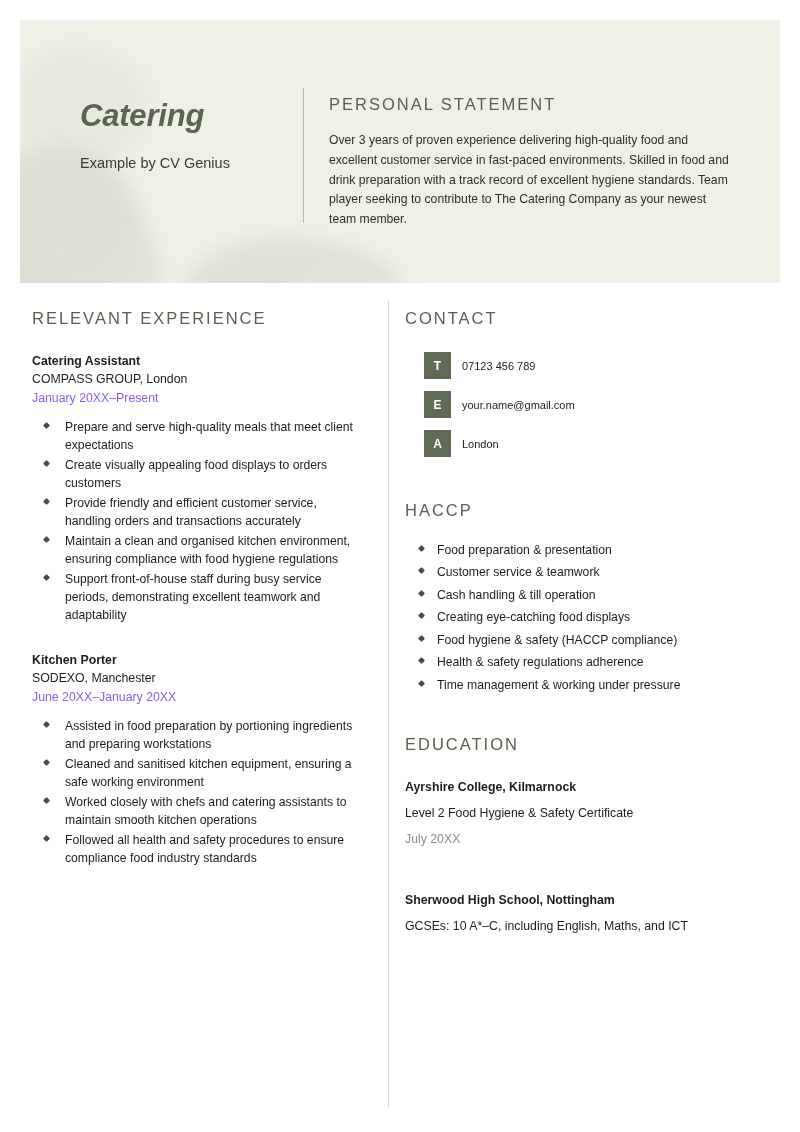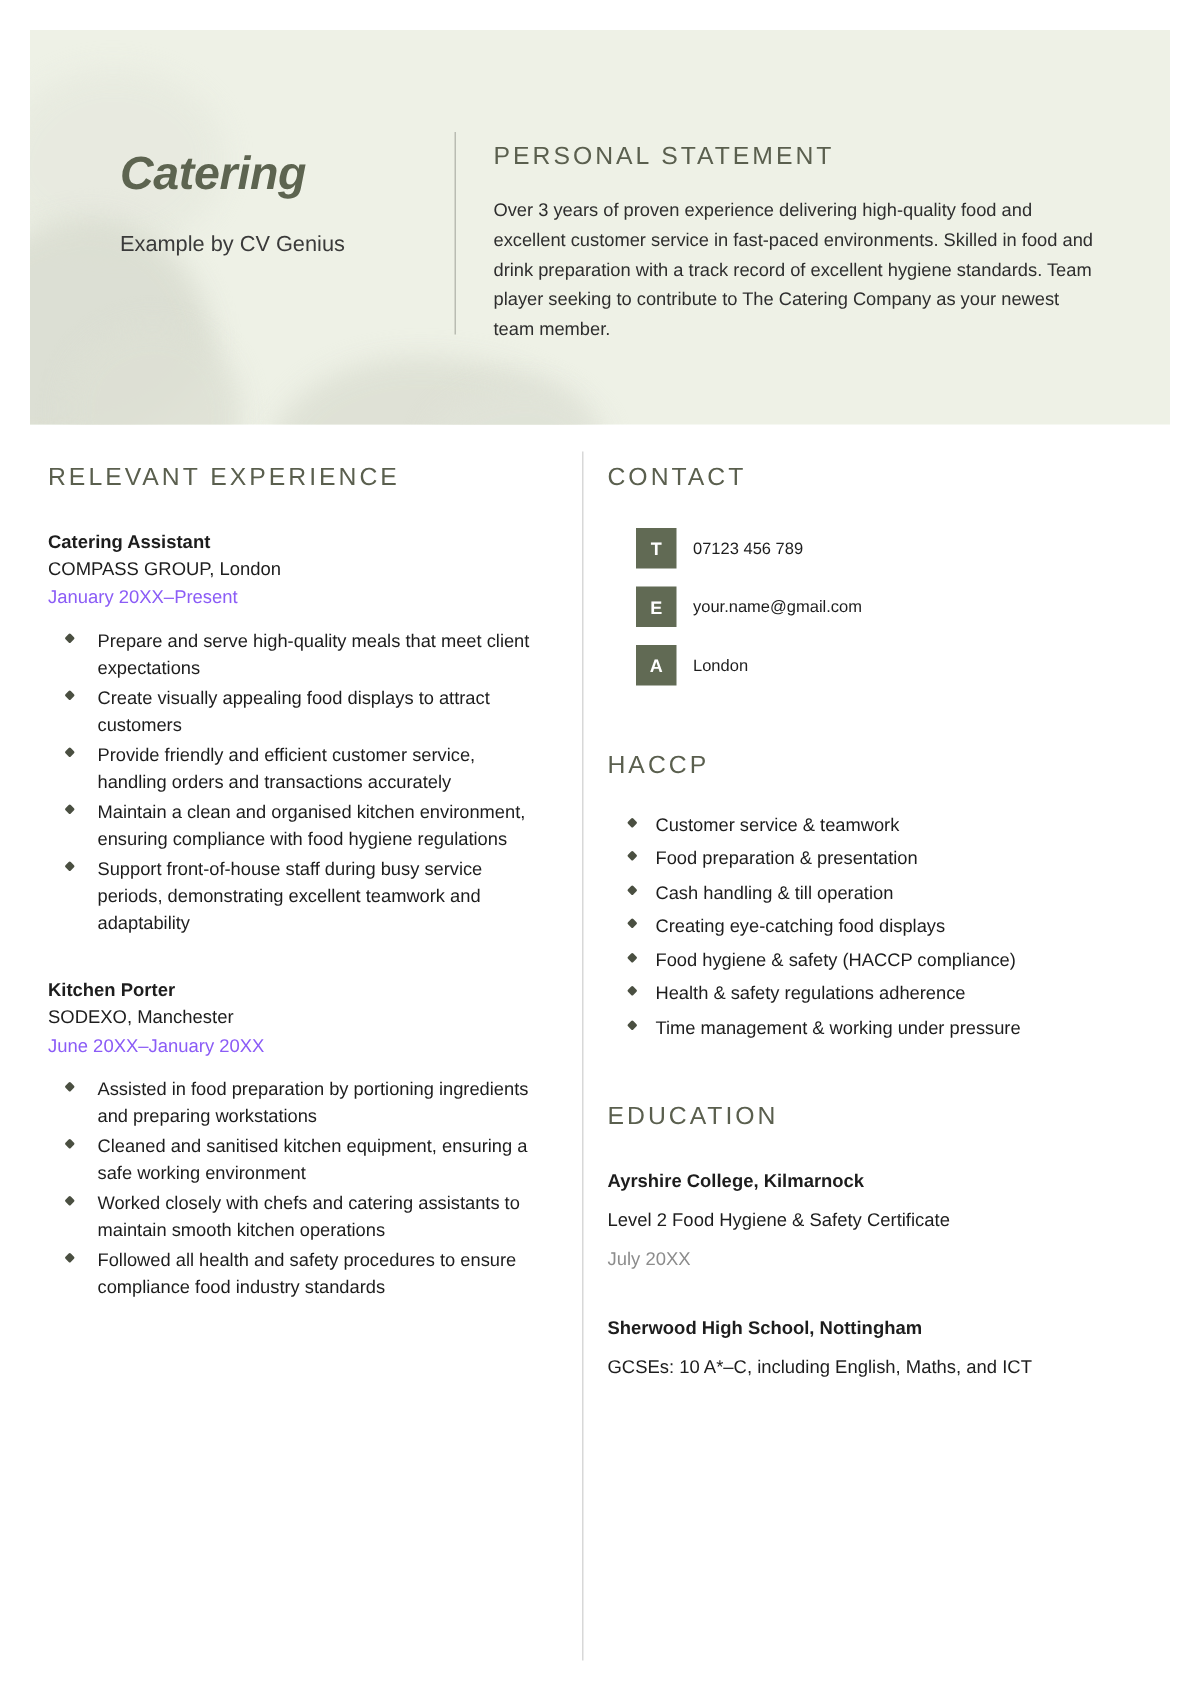--- a/index.html
+++ b/index.html
@@ -242,21 +242,21 @@
   .contact-text {
     font-size: 11px;
     color: #1d1d1d;
     margin-left: 11px;
   }
 
   .spacer-skills { height: 32px; }
   .spacer-edu { height: 36px; }
 
   
-  .edu { margin-bottom: 27px; }
+  .edu { margin-bottom: 42px; }
   .edu:last-child { margin-bottom: 0; }
   .edu-school {
     font-size: 12.3px;
     font-weight: bold;
     color: #1d1d1d;
     line-height: 1.55;
     margin-bottom: 7px;
   }
   .edu-degree {
     font-size: 12.3px;
@@ -304,21 +304,21 @@
 
     <div class="col-left">
       <h2 class="sec-title">RELEVANT EXPERIENCE</h2>
 
       <div class="job">
         <div class="job-title">Catering Assistant</div>
         <div class="job-org">COMPASS GROUP, London</div>
         <div class="job-dates">January 20XX–Present</div>
         <ul class="bullets">
           <li><span class="dia"></span><span>Prepare and serve high-quality meals that meet client expectations</span></li>
-          <li><span class="dia"></span><span>Create visually appealing food displays to attract customers</span></li>
+          <li><span class="dia"></span><span>Create visually appealing food displays to orders customers</span></li>
           <li><span class="dia"></span><span>Provide friendly and efficient customer service, handling orders and transactions accurately</span></li>
           <li><span class="dia"></span><span>Maintain a clean and organised kitchen environment, ensuring compliance with food hygiene regulations</span></li>
           <li><span class="dia"></span><span>Support front-of-house staff during busy service periods, demonstrating excellent teamwork and adaptability</span></li>
         </ul>
       </div>
 
       <div class="job" style="margin-top:26px;">
         <div class="job-title">Kitchen Porter</div>
         <div class="job-org">SODEXO, Manchester</div>
         <div class="job-dates">June 20XX–January 20XX</div>
@@ -346,22 +346,22 @@
         <div class="contact-row">
           <div class="contact-badge">A</div>
           <div class="contact-text">London</div>
         </div>
       </div>
 
       <div class="spacer-skills"></div>
 
       <h2 class="sec-title tight">HACCP</h2>
       <ul class="bullets skills">
+        <li><span class="dia"></span><span>Food preparation &amp; presentation</span></li>
         <li><span class="dia"></span><span>Customer service &amp; teamwork</span></li>
-        <li><span class="dia"></span><span>Food preparation &amp; presentation</span></li>
         <li><span class="dia"></span><span>Cash handling &amp; till operation</span></li>
         <li><span class="dia"></span><span>Creating eye-catching food displays</span></li>
         <li><span class="dia"></span><span>Food hygiene &amp; safety (HACCP compliance)</span></li>
         <li><span class="dia"></span><span>Health &amp; safety regulations adherence</span></li>
         <li><span class="dia"></span><span>Time management &amp; working under pressure</span></li>
       </ul>
 
       <div class="spacer-edu"></div>
 
       <h2 class="sec-title">EDUCATION</h2>

